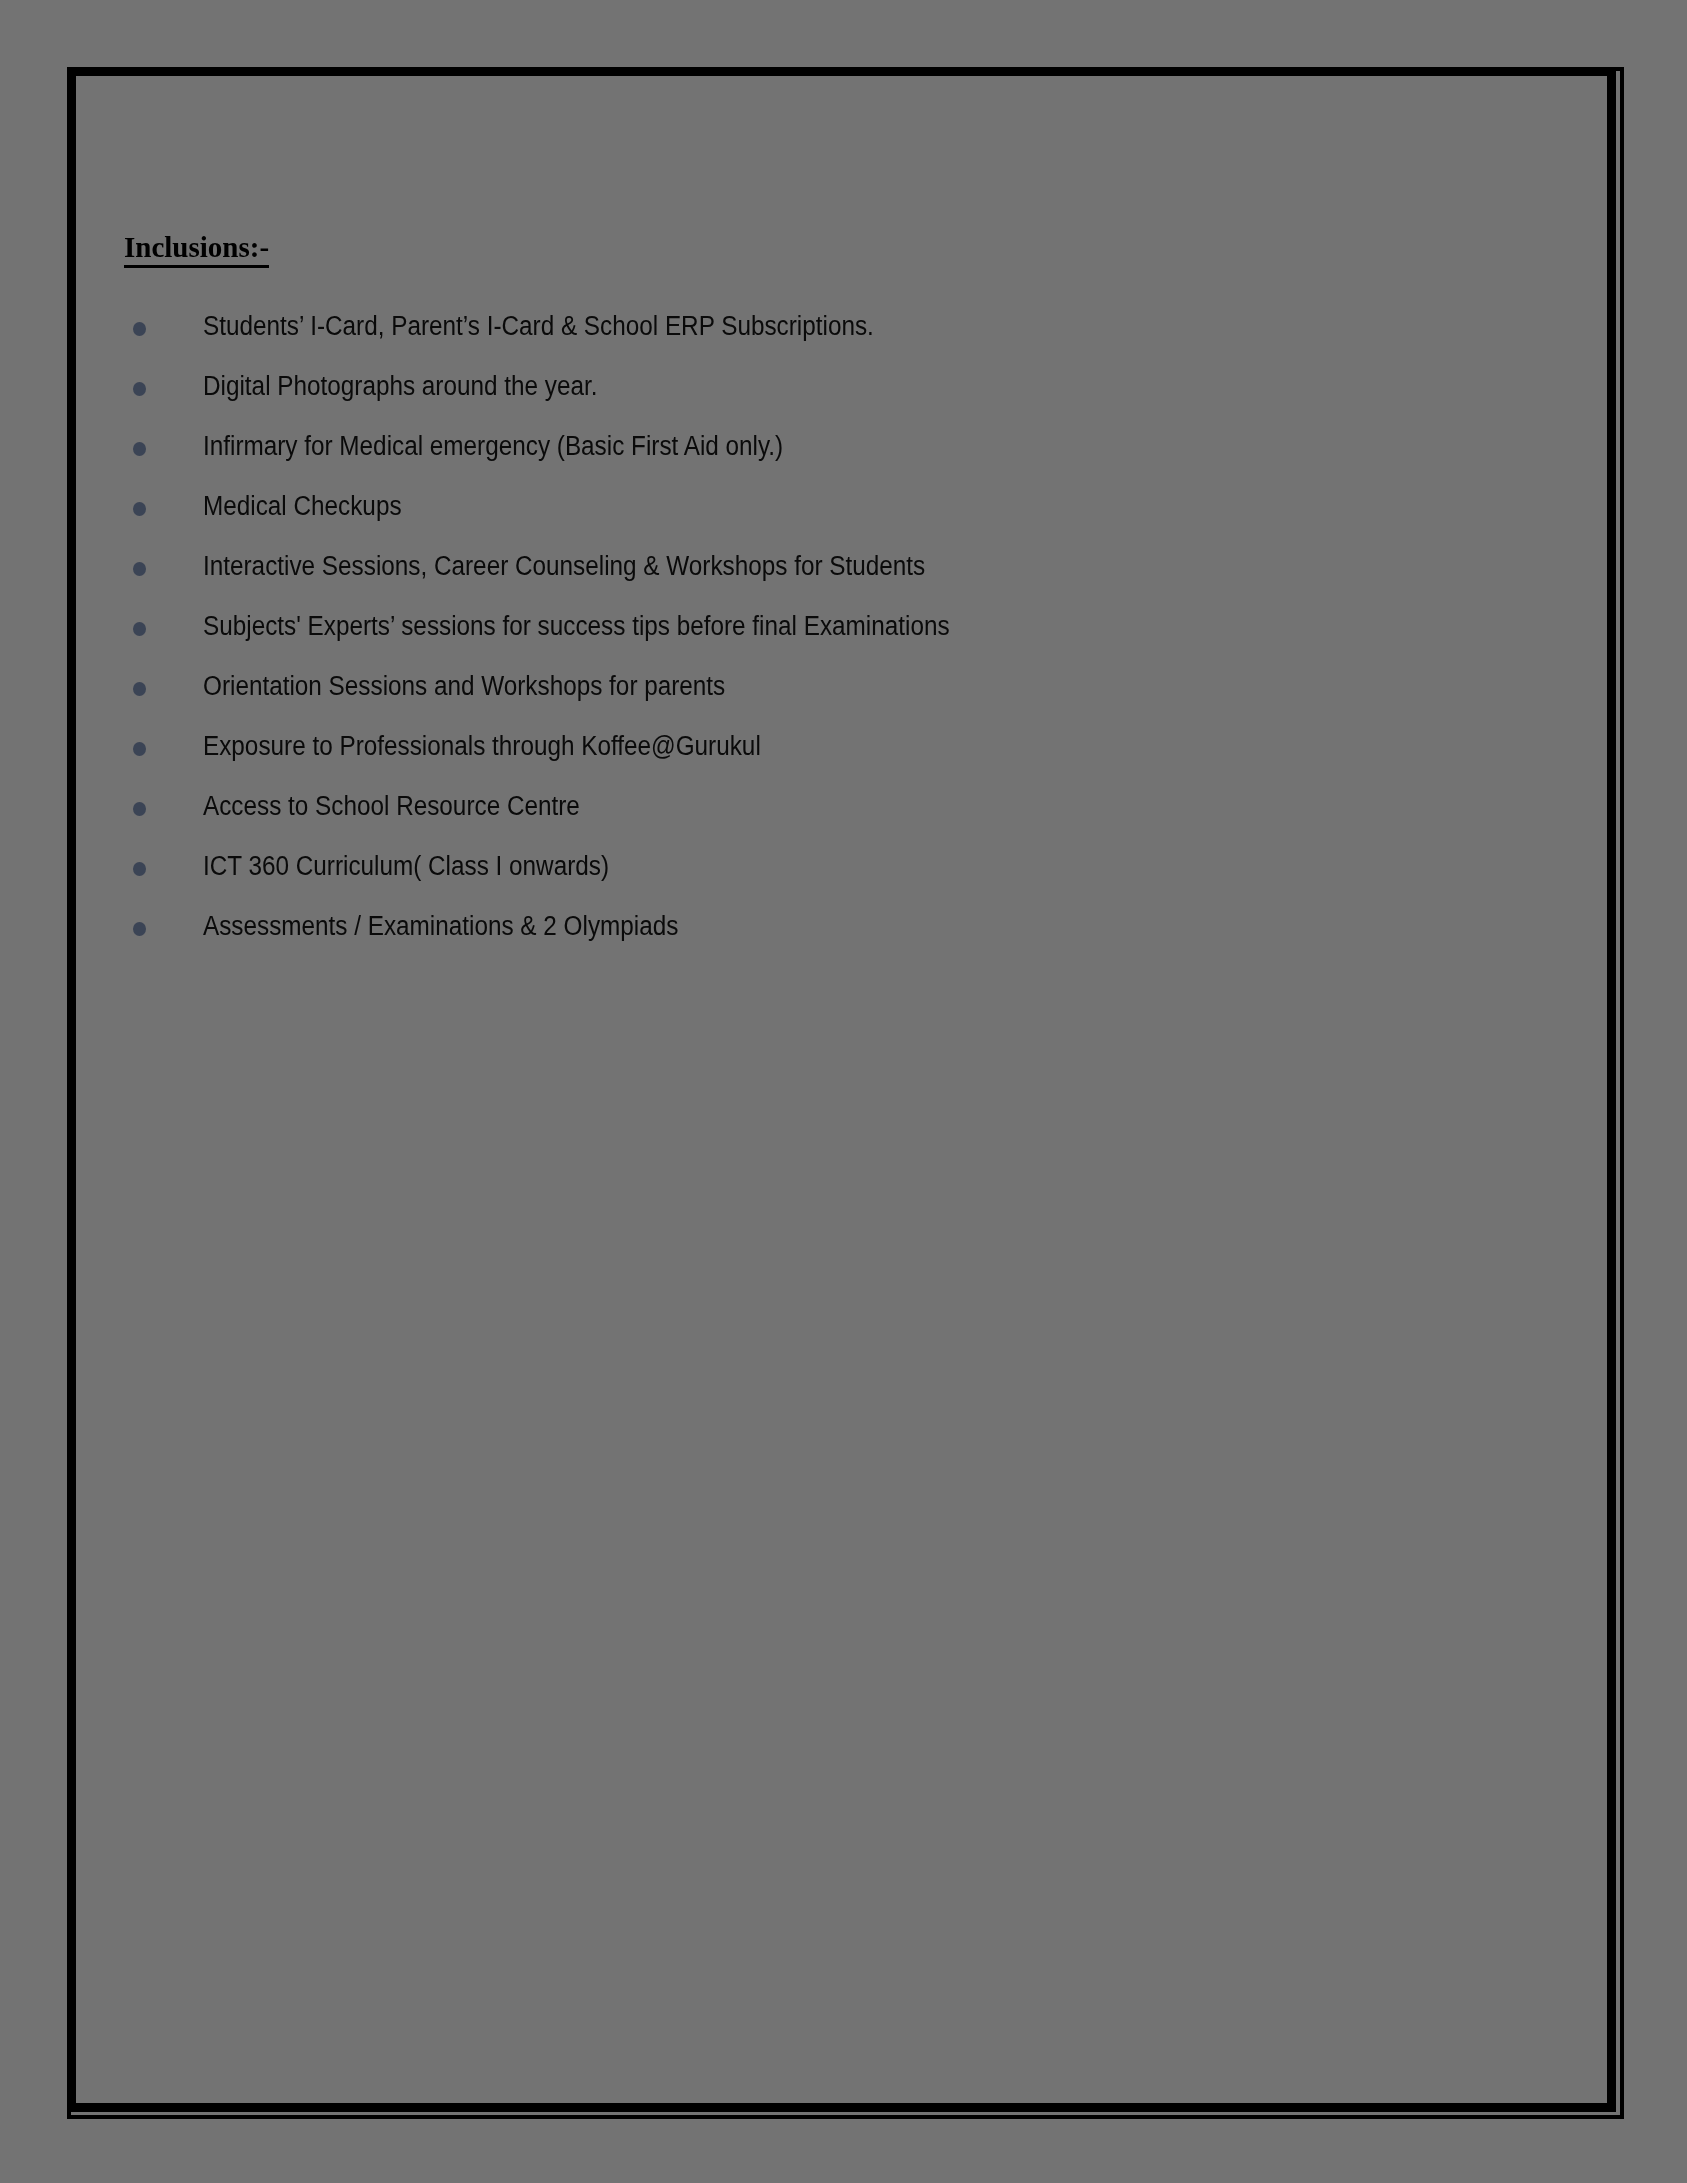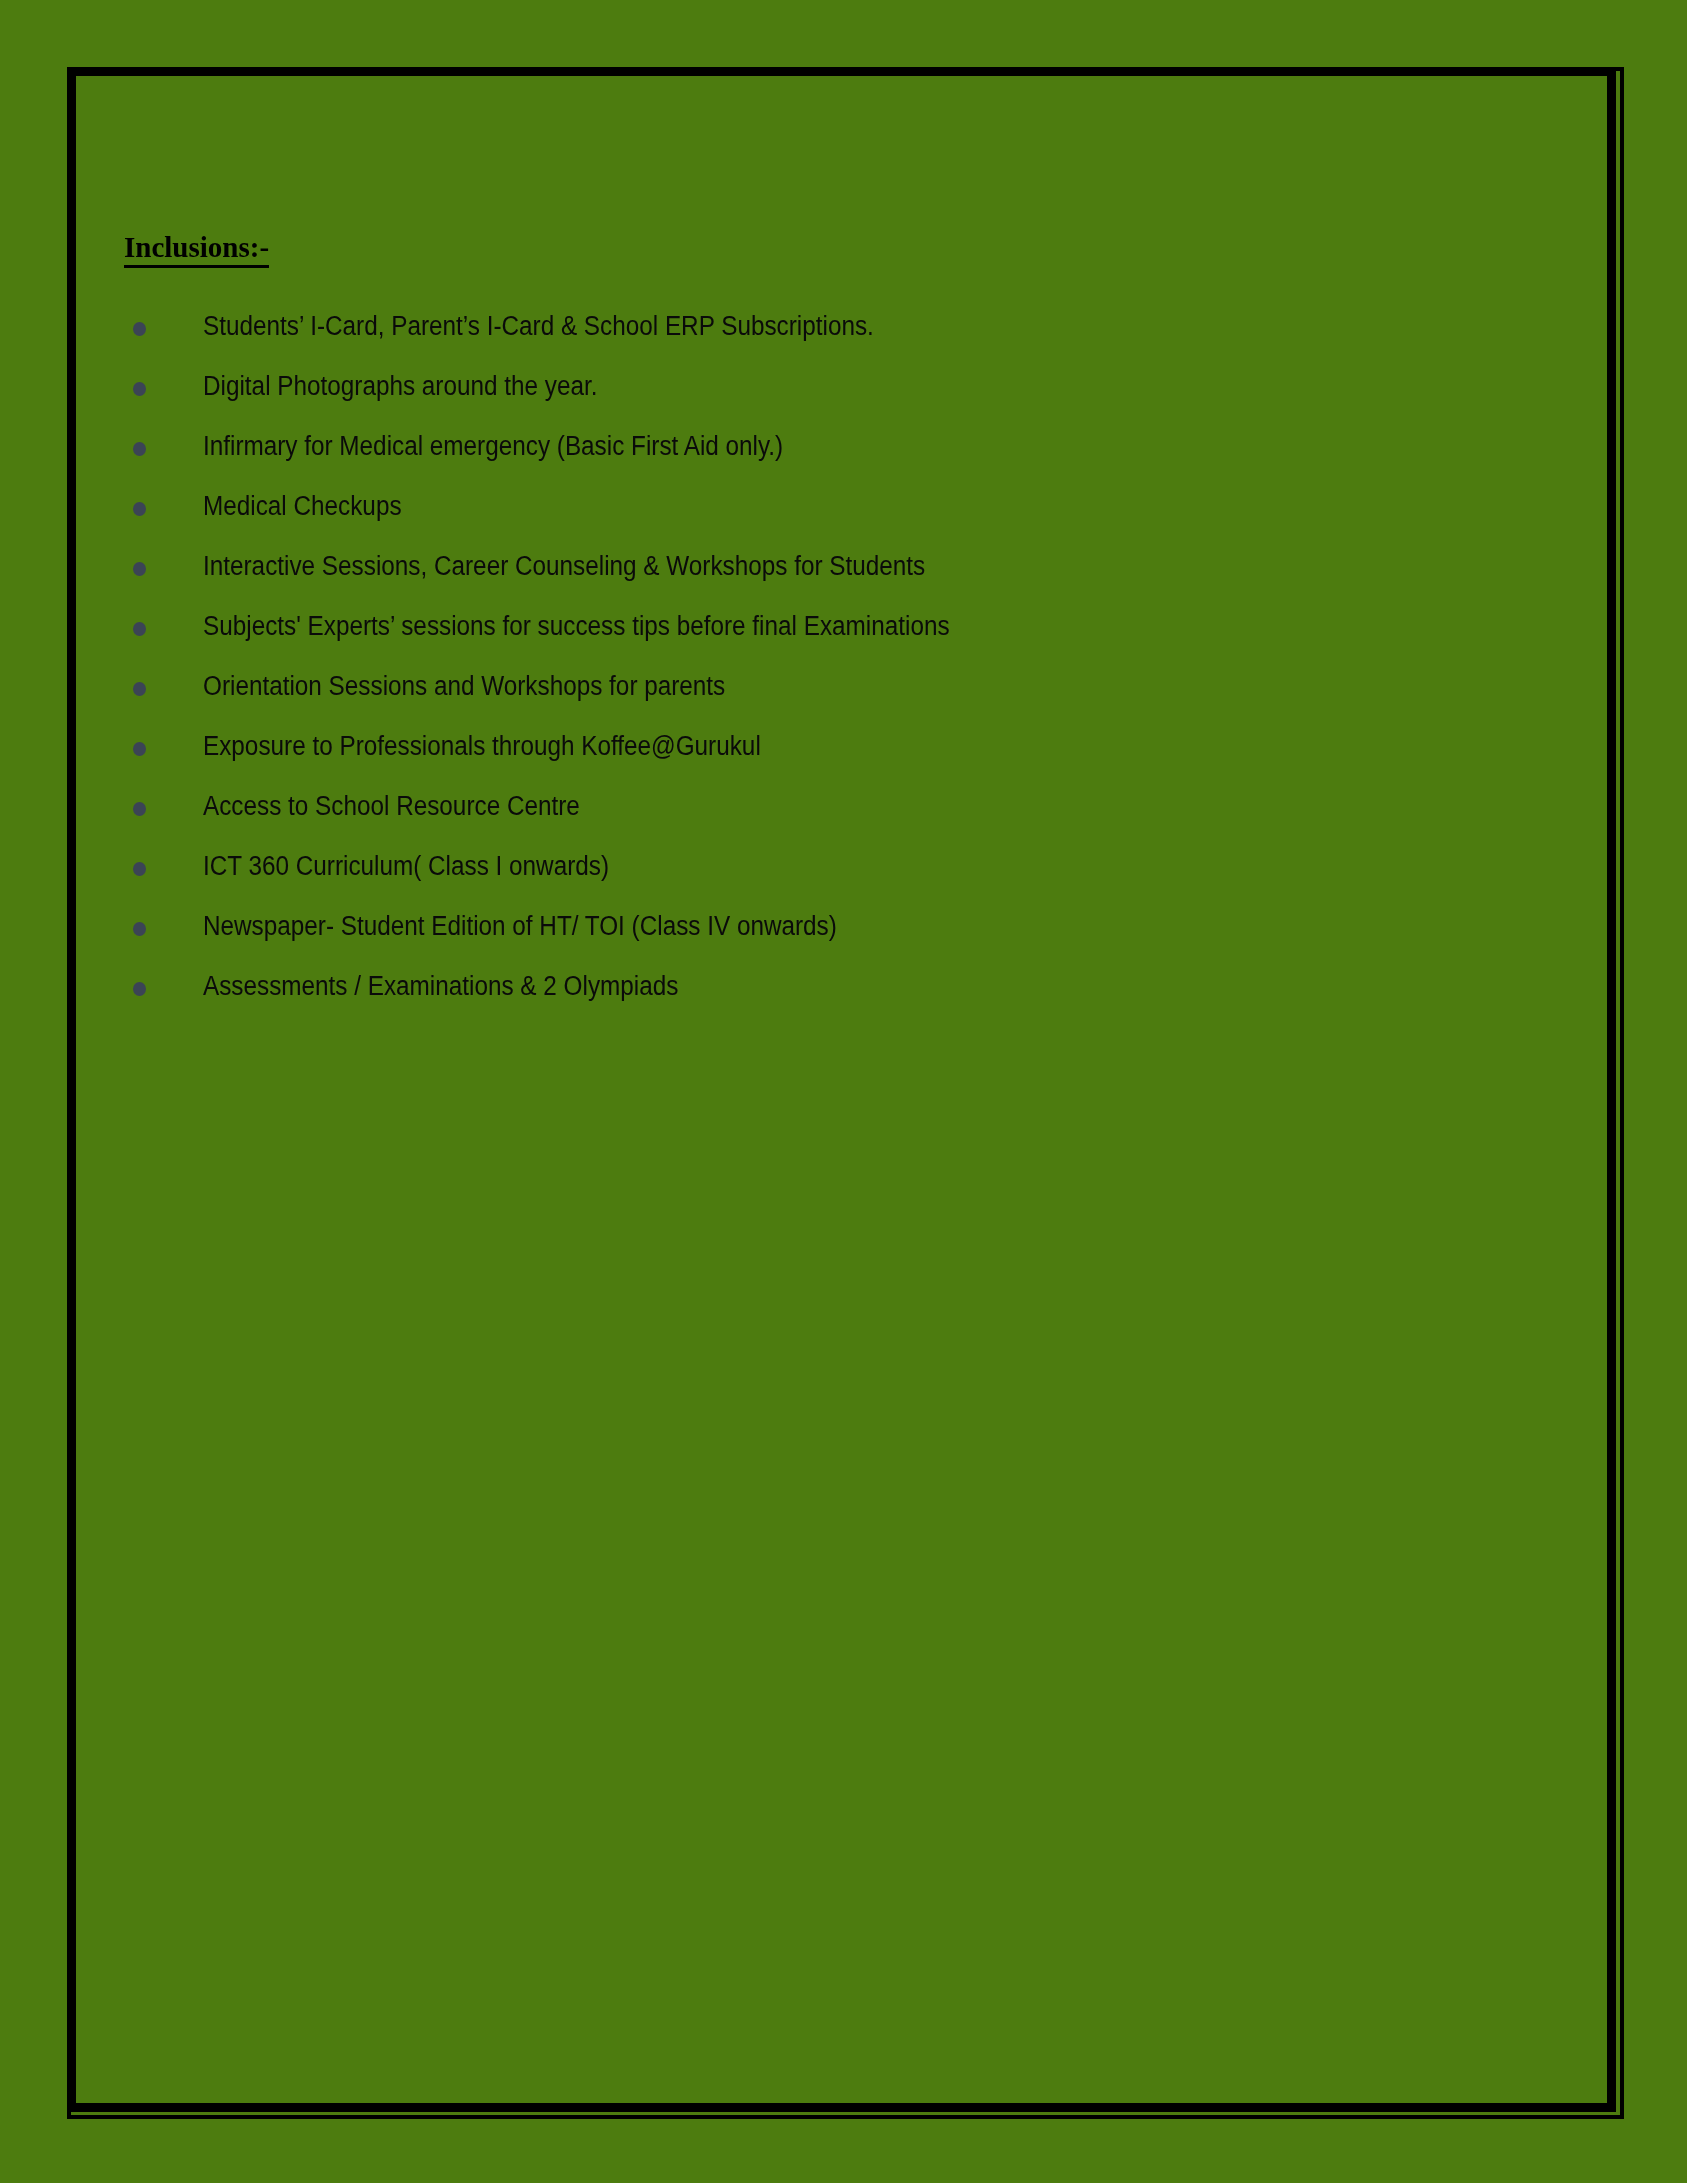--- a/index.html
+++ b/index.html
@@ -4,21 +4,21 @@
 <style>
   html, body {
     margin: 0;
     padding: 0;
     background: #ffffff;
   }
   .page {
     position: relative;
     width: 1687px;
     height: 2183px;
-    background: #4d7c0f;
+    background: #737373;
     font-family: "Liberation Sans", sans-serif;
     overflow: hidden;
   }
 
   
   
   .frame-outer {
     position: absolute;
     left: 67px;
     top: 67px;
@@ -142,24 +142,20 @@
         <li class="bullet-item">
           <span class="bullet-marker"></span>
           <span class="bullet-text">Access to School Resource Centre</span>
         </li>
         <li class="bullet-item">
           <span class="bullet-marker"></span>
           <span class="bullet-text">ICT 360 Curriculum( Class I onwards)</span>
         </li>
         <li class="bullet-item">
           <span class="bullet-marker"></span>
-          <span class="bullet-text">Newspaper- Student Edition of HT/ TOI (Class IV onwards)</span>
-        </li>
-        <li class="bullet-item">
-          <span class="bullet-marker"></span>
           <span class="bullet-text">Assessments / Examinations &amp; 2 Olympiads</span>
         </li>
       </ul>
 
   </div>
 
 </div>
 
 
 </body></html>

